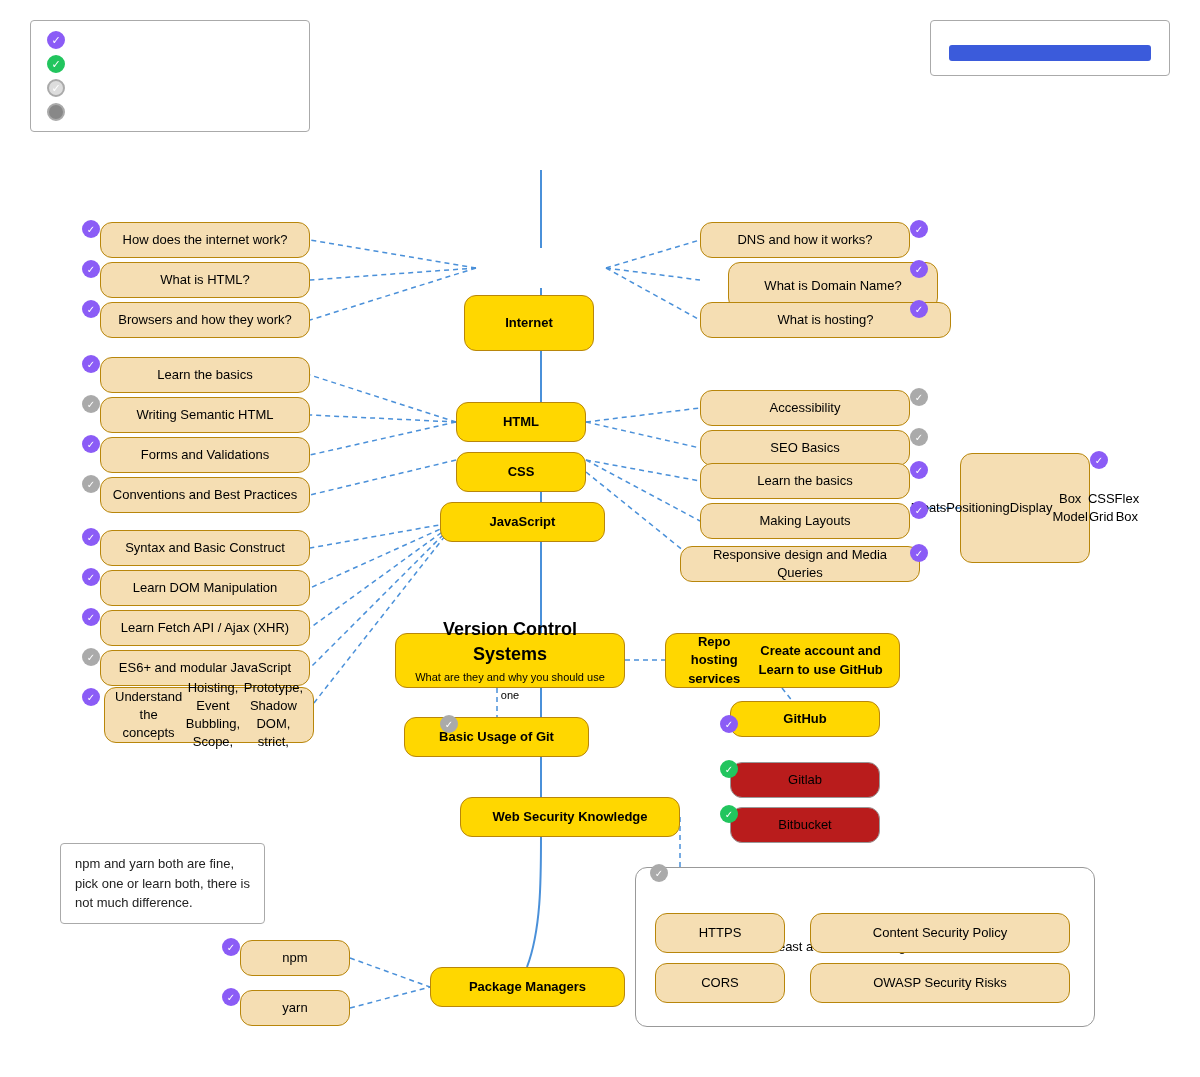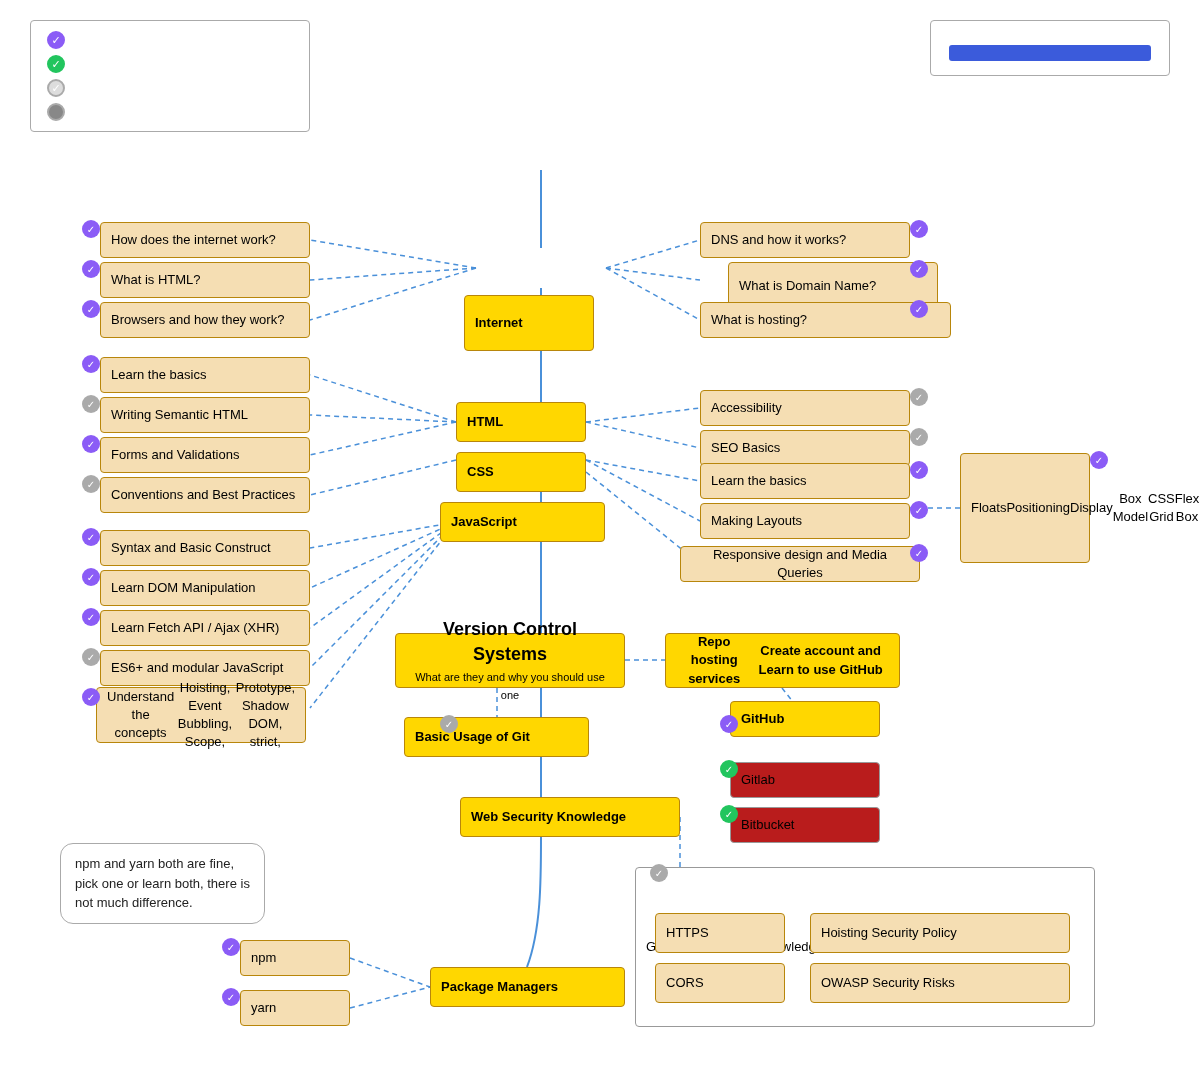--- a/index.html
+++ b/index.html
@@ -83,23 +83,24 @@
       border-radius: 3px;
       font-size: 14px;
       display: block;
       text-align: center;
     }
 
     
     .node {
       position: absolute;
       border: 1.5px solid #999;
-      border-radius: 4px;
+      border-radius: 12px;
       display: flex;
       align-items: center;
+      justify-content: center;
       text-align: center;
       font-size: 13px;
       line-height: 1.4;
       padding: 6px 10px;
     }
     .node-yellow {
       background: #ffd700;
       border-color: #b8860b;
       font-weight: 700;
     }
@@ -143,21 +144,21 @@
       pointer-events: none;
     }
 
     
     .callout {
       position: absolute;
       font-size: 13px;
       color: #222;
       line-height: 1.5;
       border: 1.5px solid #aaa;
-      border-radius: 13px;
+      border-radius: 4px;
       padding: 10px 14px;
       background: #fff;
     }
   </style>
 </head>
 <body>
 
 <svg id="connectors">
   <defs>
     <marker id="arrowhead" markerWidth="6" markerHeight="6" refX="3" refY="3" orient="auto">
@@ -295,21 +296,21 @@
     </div>
     <div class="node node-tan" style="left: 100px; top: 570px; width: 210px; height: 36px;">
       <span>Learn DOM Manipulation</span>
     </div>
     <div class="node node-tan" style="left: 100px; top: 610px; width: 210px; height: 36px;">
       <span>Learn Fetch API / Ajax (XHR)</span>
     </div>
     <div class="node node-tan" style="left: 100px; top: 650px; width: 210px; height: 36px;">
       <span>ES6+ and modular JavaScript</span>
     </div>
-    <div class="node node-tan" style="left: 96px; top: 687px; width: 210px; height: 56px;">
+    <div class="node node-tan" style="left: 104px; top: 687px; width: 210px; height: 56px;">
       <span>Understand the concepts</span>
       <br>
       <span>Hoisting, Event Bubbling, Scope,</span>
       <br>
       <span>Prototype, Shadow DOM, strict,</span>
     </div>
     <div class="node node-tan" style="left: 700px; top: 390px; width: 210px; height: 36px;">
       <span>Accessibility</span>
     </div>
     <div class="node node-tan" style="left: 700px; top: 430px; width: 210px; height: 36px;">
@@ -357,21 +358,21 @@
     <div class="node node-tan" style="left: 240px; top: 990px; width: 110px; height: 36px;">
       <span>yarn</span>
     </div>
     <div class="node node-white" style="left: 635px; top: 867px; width: 460px; height: 160px;">
       <span>Get at least a basic knowledge of all of these</span>
     </div>
     <div class="node node-tan" style="left: 655px; top: 913px; width: 130px; height: 40px;">
       <span>HTTPS</span>
     </div>
     <div class="node node-tan" style="left: 810px; top: 913px; width: 260px; height: 40px;">
-      <span>Hoisting Security Policy</span>
+      <span>Content Security Policy</span>
     </div>
     <div class="node node-tan" style="left: 655px; top: 963px; width: 130px; height: 40px;">
       <span>CORS</span>
     </div>
     <div class="node node-tan" style="left: 810px; top: 963px; width: 260px; height: 40px;">
       <span>OWASP Security Risks</span>
     </div>
   </div>
 <div id="badges-container">
     <div class="badge badge-purple" style="left: 82px; top: 220px;">✓</div>

